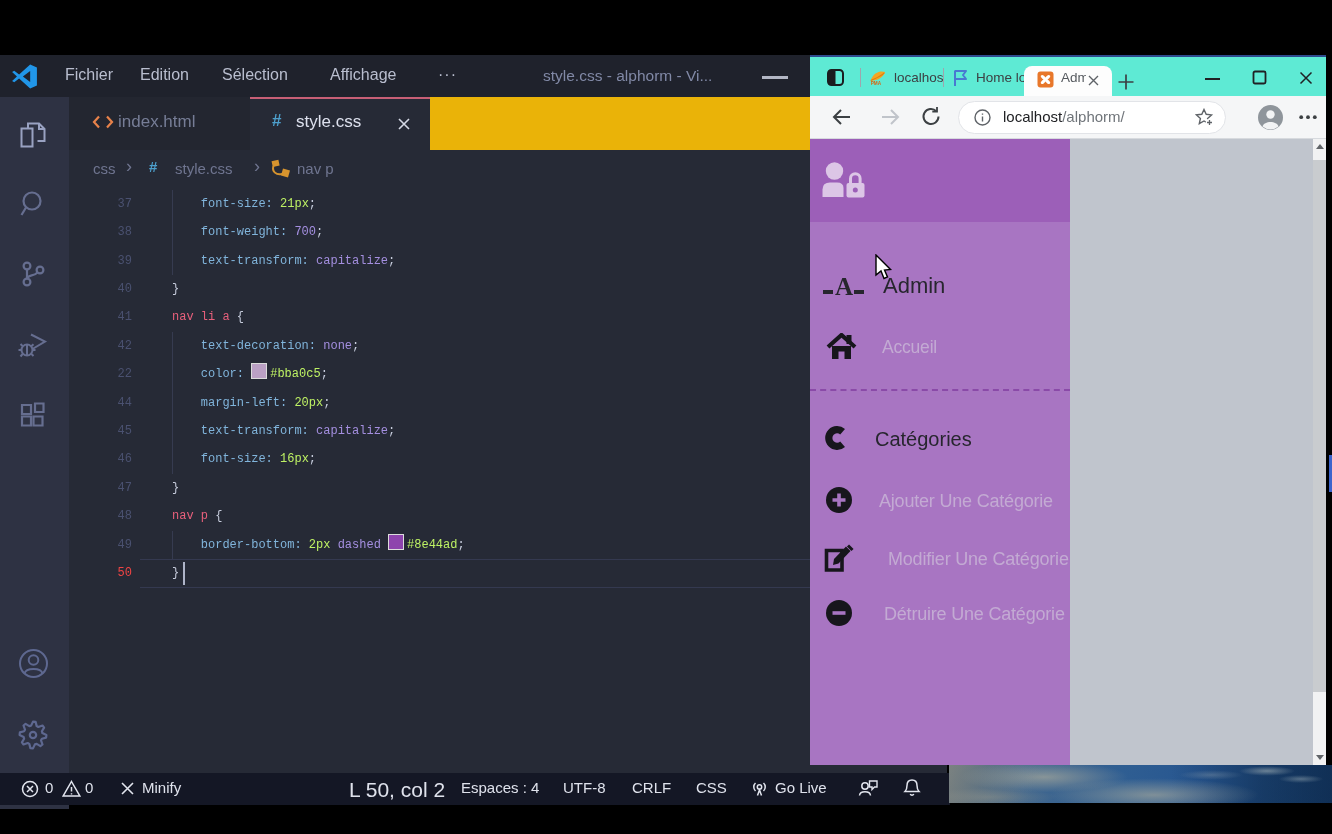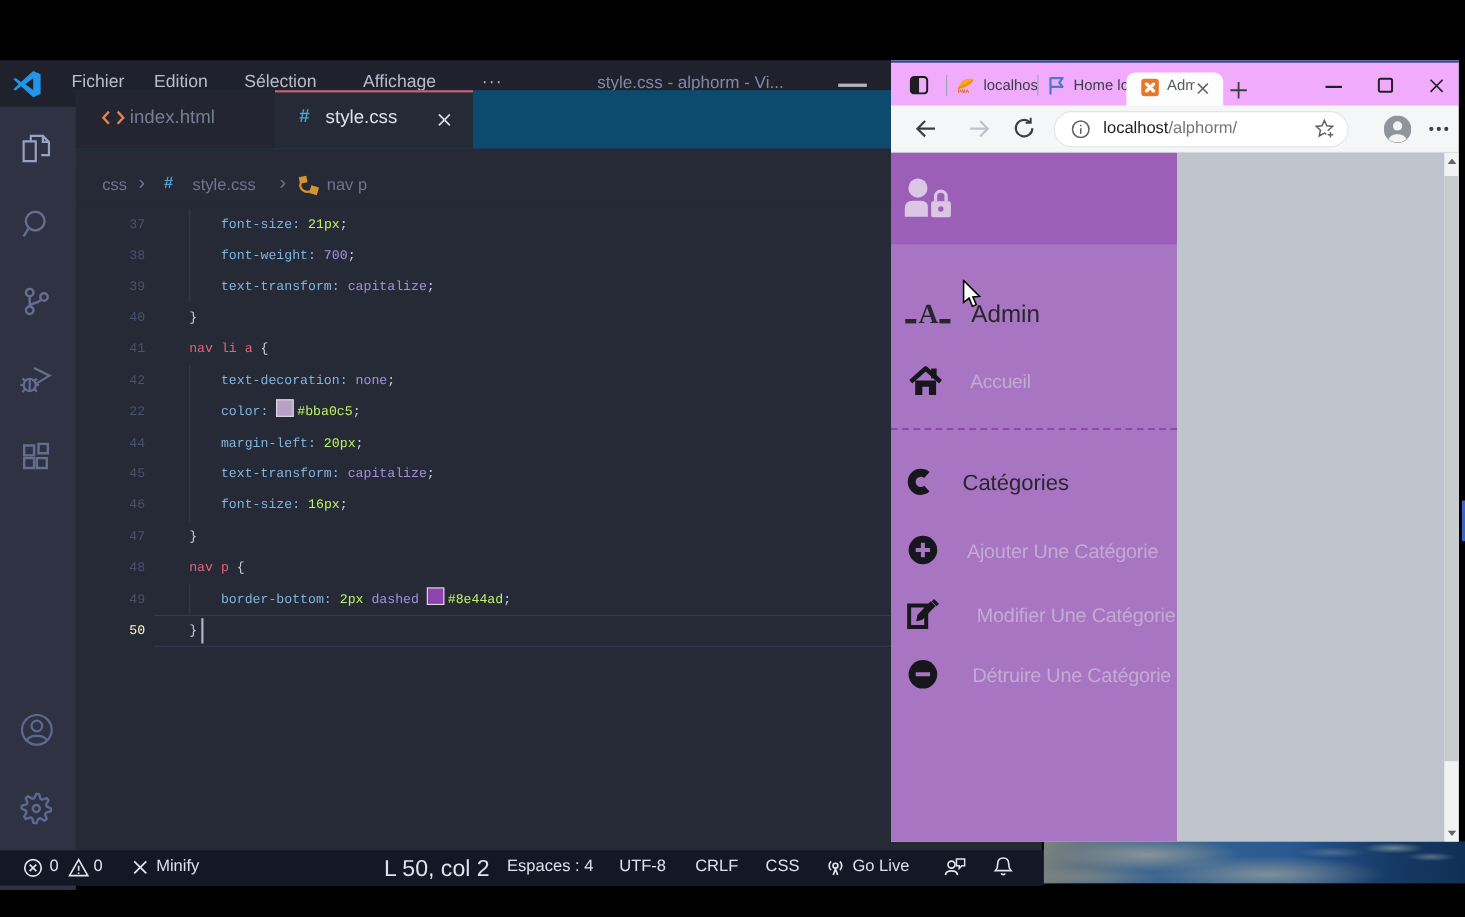--- a/index.html
+++ b/index.html
@@ -6,21 +6,21 @@
   html,body { width:1332px; height:834px; background:#000; overflow:hidden; }
   body { position:relative; font-family:"Liberation Sans", sans-serif; }
   .abs { position:absolute; }
   
   #vscode { position:absolute; left:0; top:55px; width:947px; height:750px; background:#262a36; }
   #titlebar { position:absolute; left:0; top:0; width:947px; height:42px; background:#1f222c; color:#b9becf; font-size:16px; }
   #titlebar .menu { position:absolute; top:11px; }
   #title-center { position:absolute; top:12px; left:543px; color:#8189a6; font-size:15.5px; }
   #min-dash { position:absolute; left:762px; top:21px; z-index:5; width:26px; height:2.5px; background:#b2b6c4; }
   #activitybar { position:absolute; left:0; top:42px; width:69px; height:712px; background:#2e3243; }
-  #tabstrip { position:absolute; left:69px; top:27px; width:878px; height:53px; background:#0c4a6e; }
+  #tabstrip { position:absolute; left:69px; top:42px; width:878px; height:53px; background:#eab308; }
   .tab { position:absolute; top:0; height:53px; font-size:17px; }
   #tab1 { left:0; width:181px; background:#232630; color:#767d96; }
   #tab2 { left:181px; width:180px; background:#262a36; color:#dde1ee; border-top:2px solid #c75f76; }
   #breadcrumb { position:absolute; left:69px; top:95px; width:878px; height:37px; background:#262a36; color:#6f7590; font-size:15px; }
   #editor { position:absolute; left:69px; top:132px; width:878px; height:586px; background:#262a36; overflow:hidden; }
   .cl { position:absolute; left:0; width:878px; height:29px; line-height:29px; font-family:"Liberation Mono", monospace; font-size:12px; white-space:pre; color:#c6ccdc; }
   .num { position:absolute; left:0; width:63px; text-align:right; color:#4a5170; }
   .code { position:absolute; left:103px; }
   .p { color:#81b5dc;text-align:center; }  
   .v { color:#bef264; }  
@@ -38,21 +38,21 @@
        radial-gradient(150px 24px at 205px 30px, rgba(195,187,158,.55), rgba(195,187,158,0) 70%),
        radial-gradient(90px 12px at 40px 32px, rgba(140,145,138,.5), rgba(140,145,138,0) 75%),
        radial-gradient(35px 6px at 318px 6px, rgba(175,188,190,.55), rgba(175,188,190,0) 80%),
        radial-gradient(28px 5px at 352px 14px, rgba(165,182,188,.45), rgba(165,182,188,0) 80%),
        radial-gradient(40px 6px at 262px 10px, rgba(150,165,175,.35), rgba(150,165,175,0) 80%),
        linear-gradient(to right, rgba(0,0,0,0) 58%, rgba(10,30,58,.4) 82%, rgba(8,28,55,.5) 100%),
        linear-gradient(96deg, #5a6a72 0%, #41678e 20%, #2f5e92 45%, #275690 65%, #1e4c80 85%, #184374 100%);
   }
   
   #browser { position:absolute; left:810px; top:55px; width:516px; height:710px; background:#dadde2; }
-  #btabs { position:absolute; left:0; top:0; width:516px; height:41px; background:#f0abfc; border-top:2px solid #2e4a8e; }
+  #btabs { position:absolute; left:0; top:0; width:516px; height:41px; background:#5eead4; border-top:2px solid #2e4a8e; }
   #btoolbar { position:absolute; left:0; top:41px; width:516px; height:43px; background:#f5f6f7; border-bottom:1px solid #d7dade; }
   #bcontent { position:absolute; left:0; top:84px; width:516px; height:626px; background:#c0c5cd; }
   #sidebar { position:absolute; left:0; top:0; width:260px; height:626px; background:#a875c2; }
   #sidehead { position:absolute; left:0; top:0; width:260px; height:83px; background:#9c5fb8; }
   .navrow { position:absolute; left:0; width:260px; }
   .dark-t { color:#27262e; }
   .lite-t { color:#c3aad3; white-space:nowrap; letter-spacing:-0.2px; }
   #bscroll { position:absolute; left:503px; top:0; width:13px; height:626px; background:#f1f2f3; }
   #bthumb { position:absolute; left:0px; top:21px; width:13px; height:532px; background:#c9cccf; }
   
@@ -155,21 +155,21 @@
       <div class="cl" style="top:88px;"><span class="num">40</span><span class="code"><span class="w">}</span></span></div>
       <div class="cl" style="top:116.4px;"><span class="num">41</span><span class="code"><span class="s">nav li a </span><span class="w">{</span></span></div>
       <div class="cl" style="top:144.8px;"><span class="num">42</span><span class="code"><span class="p">    text-decoration: </span><span class="k">none</span><span class="w">;</span></span></div>
       <div class="cl" style="top:173.2px;"><span class="num">22</span><span class="code"><span class="p">    color: </span><span class="swatch" style="background:#bba0c5;"></span><span class="v">#bba0c5</span><span class="w">;</span></span></div>
       <div class="cl" style="top:201.6px;"><span class="num">44</span><span class="code"><span class="p">    margin-left: </span><span class="v">20px</span><span class="w">;</span></span></div>
       <div class="cl" style="top:230px;"><span class="num">45</span><span class="code"><span class="p">    text-transform: </span><span class="k">capitalize</span><span class="w">;</span></span></div>
       <div class="cl" style="top:258.4px;"><span class="num">46</span><span class="code"><span class="p">    font-size: </span><span class="v">16px</span><span class="w">;</span></span></div>
       <div class="cl" style="top:286.8px;"><span class="num">47</span><span class="code"><span class="w">}</span></span></div>
       <div class="cl" style="top:315.2px;"><span class="num">48</span><span class="code"><span class="s">nav p </span><span class="w">{</span></span></div>
       <div class="cl" style="top:343.6px;"><span class="num">49</span><span class="code"><span class="p">    border-bottom: </span><span class="v">2px</span><span class="k"> dashed </span><span class="swatch" style="background:#8e44ad;"></span><span class="v">#8e44ad</span><span class="w">;</span></span></div>
-      <div class="cl" style="top:372px;"><span class="num" style="color:#fef9c3;">50</span><span class="code"><span class="w">}</span></span></div>
+      <div class="cl" style="top:372px;"><span class="num" style="color:#ef4444;">50</span><span class="code"><span class="w">}</span></span></div>
 
       <div class="abs" style="left:103px; top:2.8px; width:1px; height:85px; background:#363b50;"></div>
       <div class="abs" style="left:103px; top:144.8px; width:1px; height:142px; background:#363b50;"></div>
       <div class="abs" style="left:103px; top:343.6px; width:1px; height:28px; background:#363b50;"></div>
 
       <div class="abs" style="left:71px; top:371.5px; width:807px; height:1px; background:#343950;"></div>
       <div class="abs" style="left:71px; top:399.9px; width:807px; height:1px; background:#343950;"></div>
       <div class="abs" style="left:114.4px; top:375px; width:1.5px; height:23px; background:#aeb4c8;"></div>
     </div>
     <div id="statusbar">

